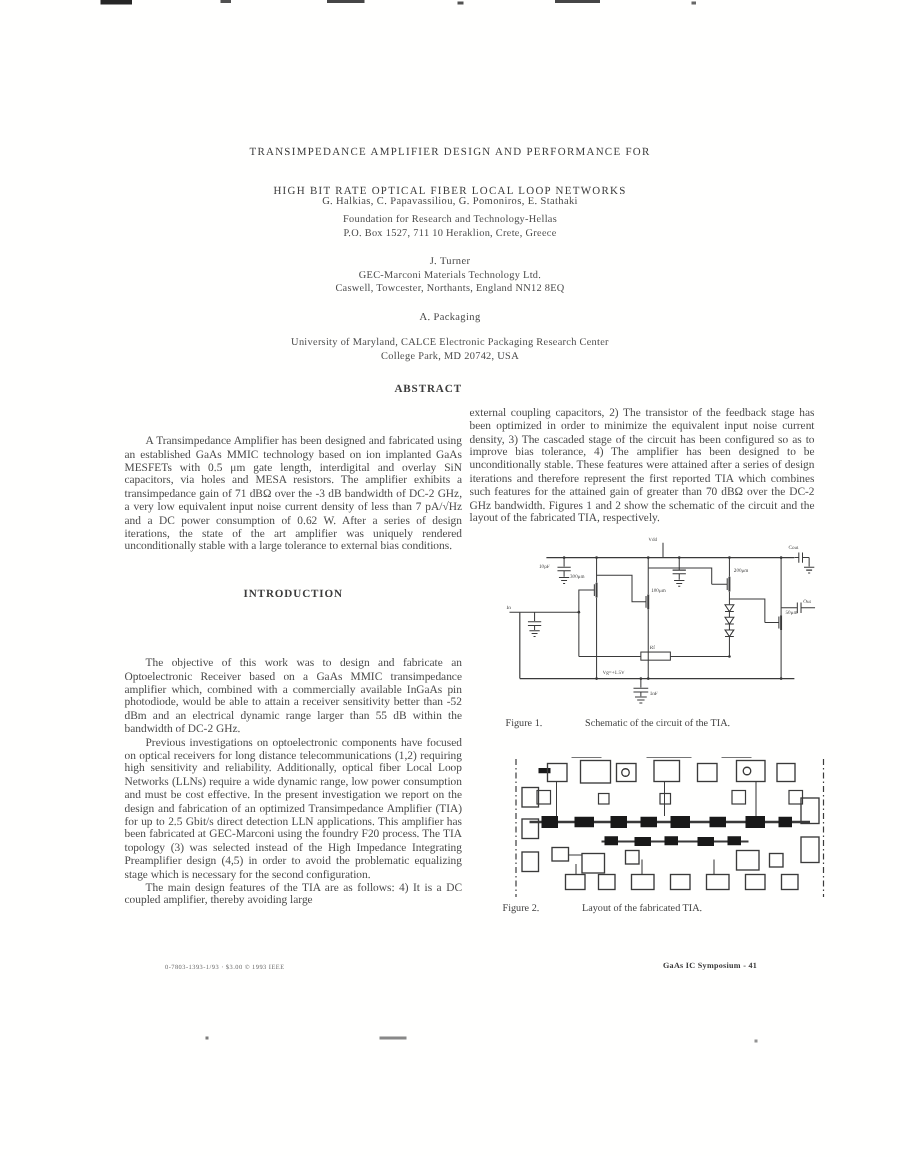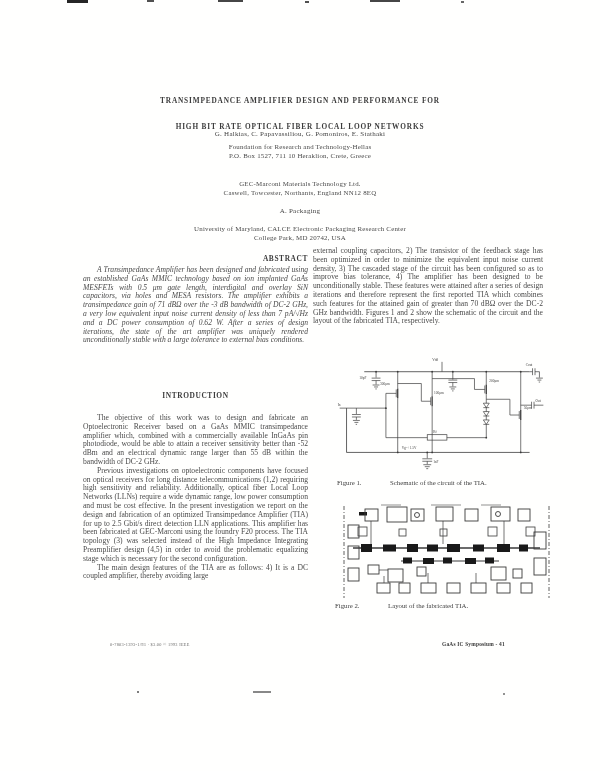--- a/index.html
+++ b/index.html
@@ -1,25 +1,25 @@
 <!DOCTYPE html>
 <html><head>
 <meta charset="utf-8">
 <style>
   html,body{margin:0;padding:0;background:#fff;}
   .page{position:relative;width:600px;height:771px;background:#fffffe;overflow:hidden;
         font-family:"Liberation Serif","DejaVu Serif",serif;color:#474747;}
   .abs{position:absolute;}
   .ctr{left:0;width:600px;text-align:center;}
   .fuzz{filter:blur(0.25px);}
-  .title-line{font-size:7.3px;font-weight:bold;letter-spacing:0.85px;color:#3c3c3c;}
+  .title-line{font-size:7.3px;font-weight:normal;letter-spacing:0.85px;color:#3c3c3c;}
   .byline{font-size:7px;letter-spacing:0.25px;color:#454545;text-align:center;}
   .affil{font-size:6.9px;letter-spacing:0.2px;color:#4a4a4a;}
   .colhead{font-size:7.4px;font-weight:bold;letter-spacing:0.6px;text-align:center;color:#3c3c3c;}
-  .body-text{font-size:7.6px;line-height:8.8px;text-align:justify;color:#4a4a4a;}
+  .body-text{font-size:7.6px;line-height:8.8px;text-align:justify;color:#4a4a4a;margin-top:24px;}
   .body-text p{margin:0;text-indent:14px;}
   .body-text p.noindent{text-indent:0;}
   .figcap{display:flex;font-size:6.8px;color:#424242;}
   .figcap .lab{width:53px;flex:none;}
   .footnote{font-size:4.3px;letter-spacing:0.3px;color:#6a6a6a;}
   .pagelabel{font-size:5.4px;font-weight:bold;letter-spacing:0.2px;color:#383838;}
   .art{position:absolute;background:#262626;}
   svg text{font-family:"Liberation Serif","DejaVu Serif",serif;fill:#3f3f3f;}
   svg .lbl{font-size:3.5px;}
   svg path,svg line,svg rect.o,svg circle.o{stroke:#3a3a3a;fill:none;}
@@ -39,28 +39,29 @@
 <div class="art" style="left:253px;top:691px;width:18px;height:2px;opacity:.55;"></div>
 <div class="art" style="left:503px;top:693px;width:2px;height:2px;opacity:.5;"></div>
 
 <div class="abs ctr fuzz" style="top:96px;">
   <div class="title-line">TRANSIMPEDANCE AMPLIFIER DESIGN AND PERFORMANCE FOR</div>
   <div class="title-line" style="margin-top:17px;">HIGH BIT RATE OPTICAL FIBER LOCAL LOOP NETWORKS</div>
 </div>
 <div class="abs ctr byline fuzz" style="top:130px;">G. Halkias, C. Papavassiliou, G. Pomoniros, E. Stathaki</div>
 <div class="abs ctr affil fuzz" style="top:143px;">Foundation for Research and Technology-Hellas</div>
 <div class="abs ctr affil fuzz" style="top:152px;">P.O. Box 1527, 711 10 Heraklion, Crete, Greece</div>
+<div class="abs ctr byline fuzz" style="top:170px;">J. Turner</div>
 <div class="abs ctr affil fuzz" style="top:180px;">GEC-Marconi Materials Technology Ltd.</div>
 <div class="abs ctr affil fuzz" style="top:189px;">Caswell, Towcester, Northants, England NN12 8EQ</div>
 <div class="abs ctr byline fuzz" style="top:207px;">A. Packaging</div>
 <div class="abs ctr affil fuzz" style="top:225px;">University of Maryland, CALCE Electronic Packaging Research Center</div>
 <div class="abs ctr affil fuzz" style="top:234px;">College Park, MD 20742, USA</div>
 
 <div class="abs colhead fuzz" style="left:83px;top:254px;width:225px;text-align:right;">ABSTRACT</div>
-<div class="abs body-text fuzz" style="left:83px;top:266px;width:225px;font-style:italic;">
+<div class="abs body-text fuzz" style="left:83px;top:266px;width:225px;">
   <p>A Transimpedance Amplifier has been designed and fabricated using an established GaAs MMIC technology based on ion implanted GaAs MESFETs with 0.5 μm gate length, interdigital and overlay SiN capacitors, via holes and MESA resistors. The amplifier exhibits a transimpedance gain of 71 dBΩ over the -3 dB bandwidth of DC-2 GHz, a very low equivalent input noise current density of less than 7 pA/√Hz and a DC power consumption of 0.62 W. After a series of design iterations, the state of the art amplifier was uniquely rendered unconditionally stable with a large tolerance to external bias conditions.</p>
 </div>
 <div class="abs colhead fuzz" style="left:83px;top:391px;width:225px;">INTRODUCTION</div>
 <div class="abs body-text fuzz" style="left:83px;top:414px;width:225px;">
   <p>The objective of this work was to design and fabricate an Optoelectronic Receiver based on a GaAs MMIC transimpedance amplifier which, combined with a commercially available InGaAs pin photodiode, would be able to attain a receiver sensitivity better than -52 dBm and an electrical dynamic range larger than 55 dB within the bandwidth of DC-2 GHz.</p>
   <p>Previous investigations on optoelectronic components have focused on optical receivers for long distance telecommunications (1,2) requiring high sensitivity and reliability. Additionally, optical fiber Local Loop Networks (LLNs) require a wide dynamic range, low power consumption and must be cost effective. In the present investigation we report on the design and fabrication of an optimized Transimpedance Amplifier (TIA) for up to 2.5 Gbit/s direct detection LLN applications. This amplifier has been fabricated at GEC-Marconi using the foundry F20 process. The TIA topology (3) was selected instead of the High Impedance Integrating Preamplifier design (4,5) in order to avoid the problematic equalizing stage which is necessary for the second configuration.</p>
   <p>The main design features of the TIA are as follows: 4) It is a DC coupled amplifier, thereby avoiding large</p>
 </div>
 
 <div class="abs body-text fuzz" style="left:313px;top:247px;width:230px;">

